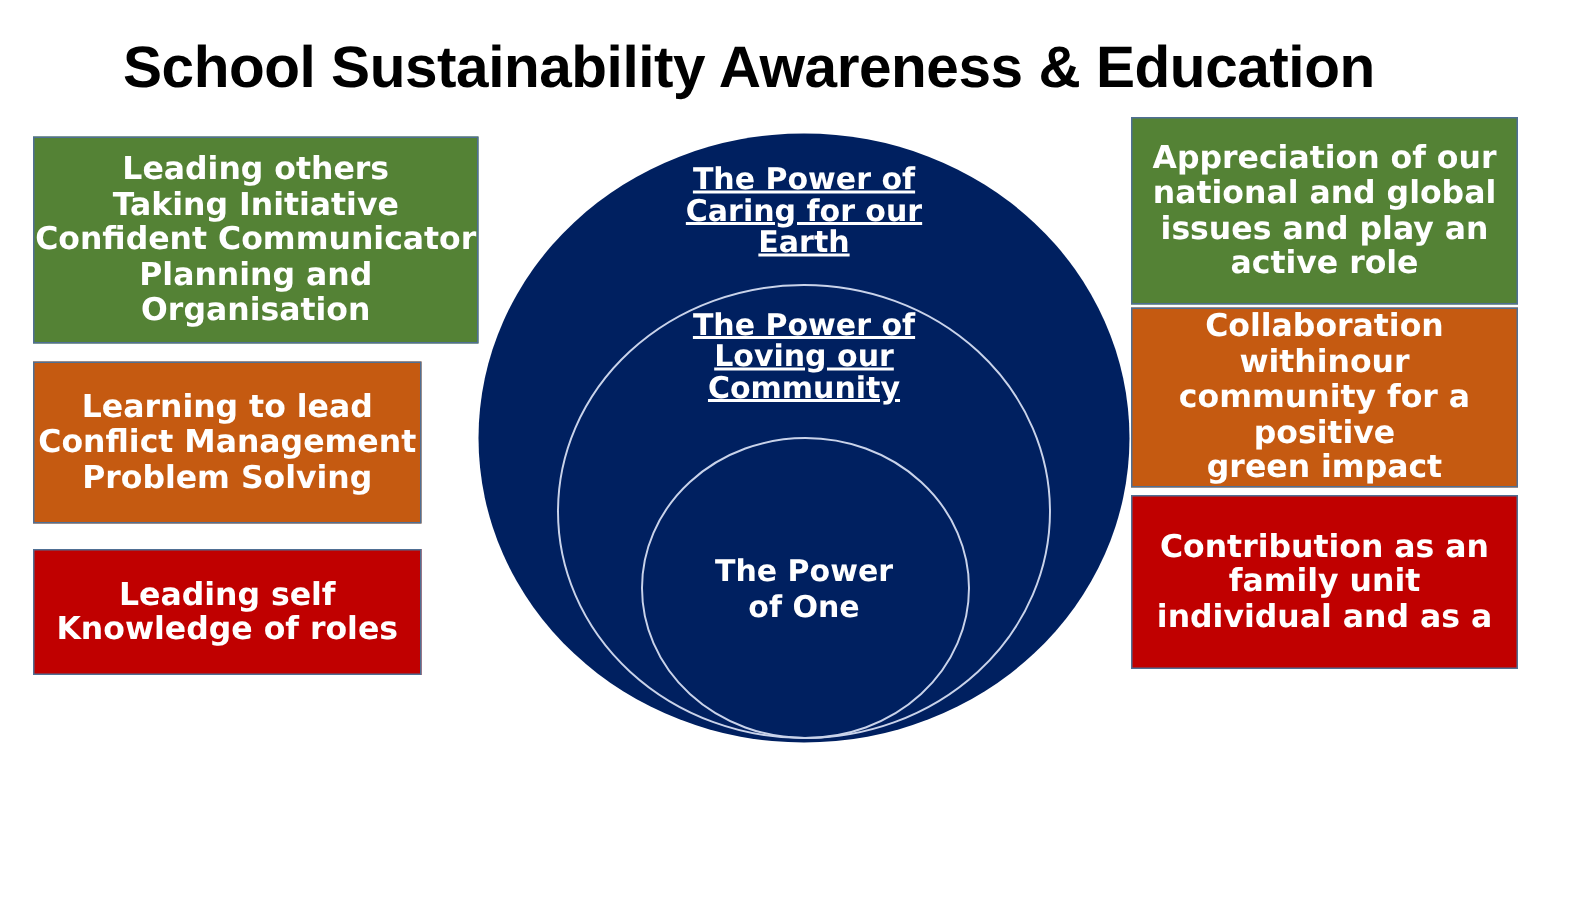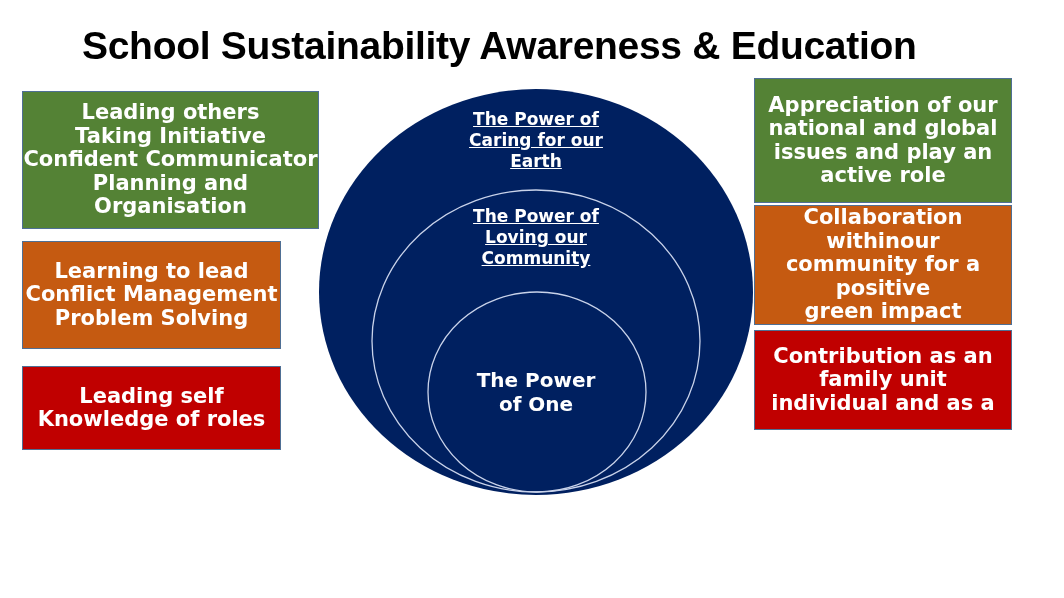--- a/index.html
+++ b/index.html
@@ -4,21 +4,21 @@
 <style>
   html, body { margin:0; padding:0; }
   body { width:1064px; height:598px; background:#ffffff; position:relative; overflow:hidden; font-family:"DejaVu Sans", sans-serif; }
   .title { position:absolute; left:82px; top:24px; font-family:"Liberation Sans", sans-serif; font-weight:bold; font-size:39px; color:#000; letter-spacing:-0.3px; white-space:nowrap; }
   .box { position:absolute; box-sizing:border-box; border:1.5px solid #4f6f94; display:flex; align-items:center; justify-content:center; text-align:center; color:#fff; font-weight:bold; font-size:21px; line-height:23.5px; }
   .box .lines { display:flex; flex-direction:column; }
   .green { background:#548235; }
   .orange { background:#c55a11; }
   .red { background:#c00000; }
   svg.circles { position:absolute; left:0; top:0; }
-  .ctext { position:absolute; color:#fff; font-weight:bold; text-align:center; font-size:17px; line-height:21px; }
+  .ctext { position:absolute; color:#fff; font-weight:bold; text-align:center; font-size:20px; line-height:21px; }
   .ctext.u span { text-decoration:underline; display:block; }
   .ctext.big { font-size:20px; line-height:24px; }
   .ctext span { display:block; }
 </style>
 </head>
 <body>
 
 <div class="title">School Sustainability  Awareness &amp; Education</div>
 
 <svg class="circles" width="1064" height="598">
@@ -78,19 +78,19 @@
 </div>
 
 <div class="box orange" style="left:754px; top:205px; width:258px; height:120px;">
   <div class="lines">
     <span>Collaboration withinour</span>
     <span>community for a positive</span>
     <span>green impact</span>
   </div>
 </div>
 
-<div class="box red" style="left:754px; top:330px; width:258px; height:100px;">
+<div class="box red" style="left:754px; top:330px; width:258px; height:116px;">
   <div class="lines">
     <span>Contribution as an</span>
     <span>family unit</span>
     <span>individual and as a</span>
   </div>
 </div>
 
 </body></html>

